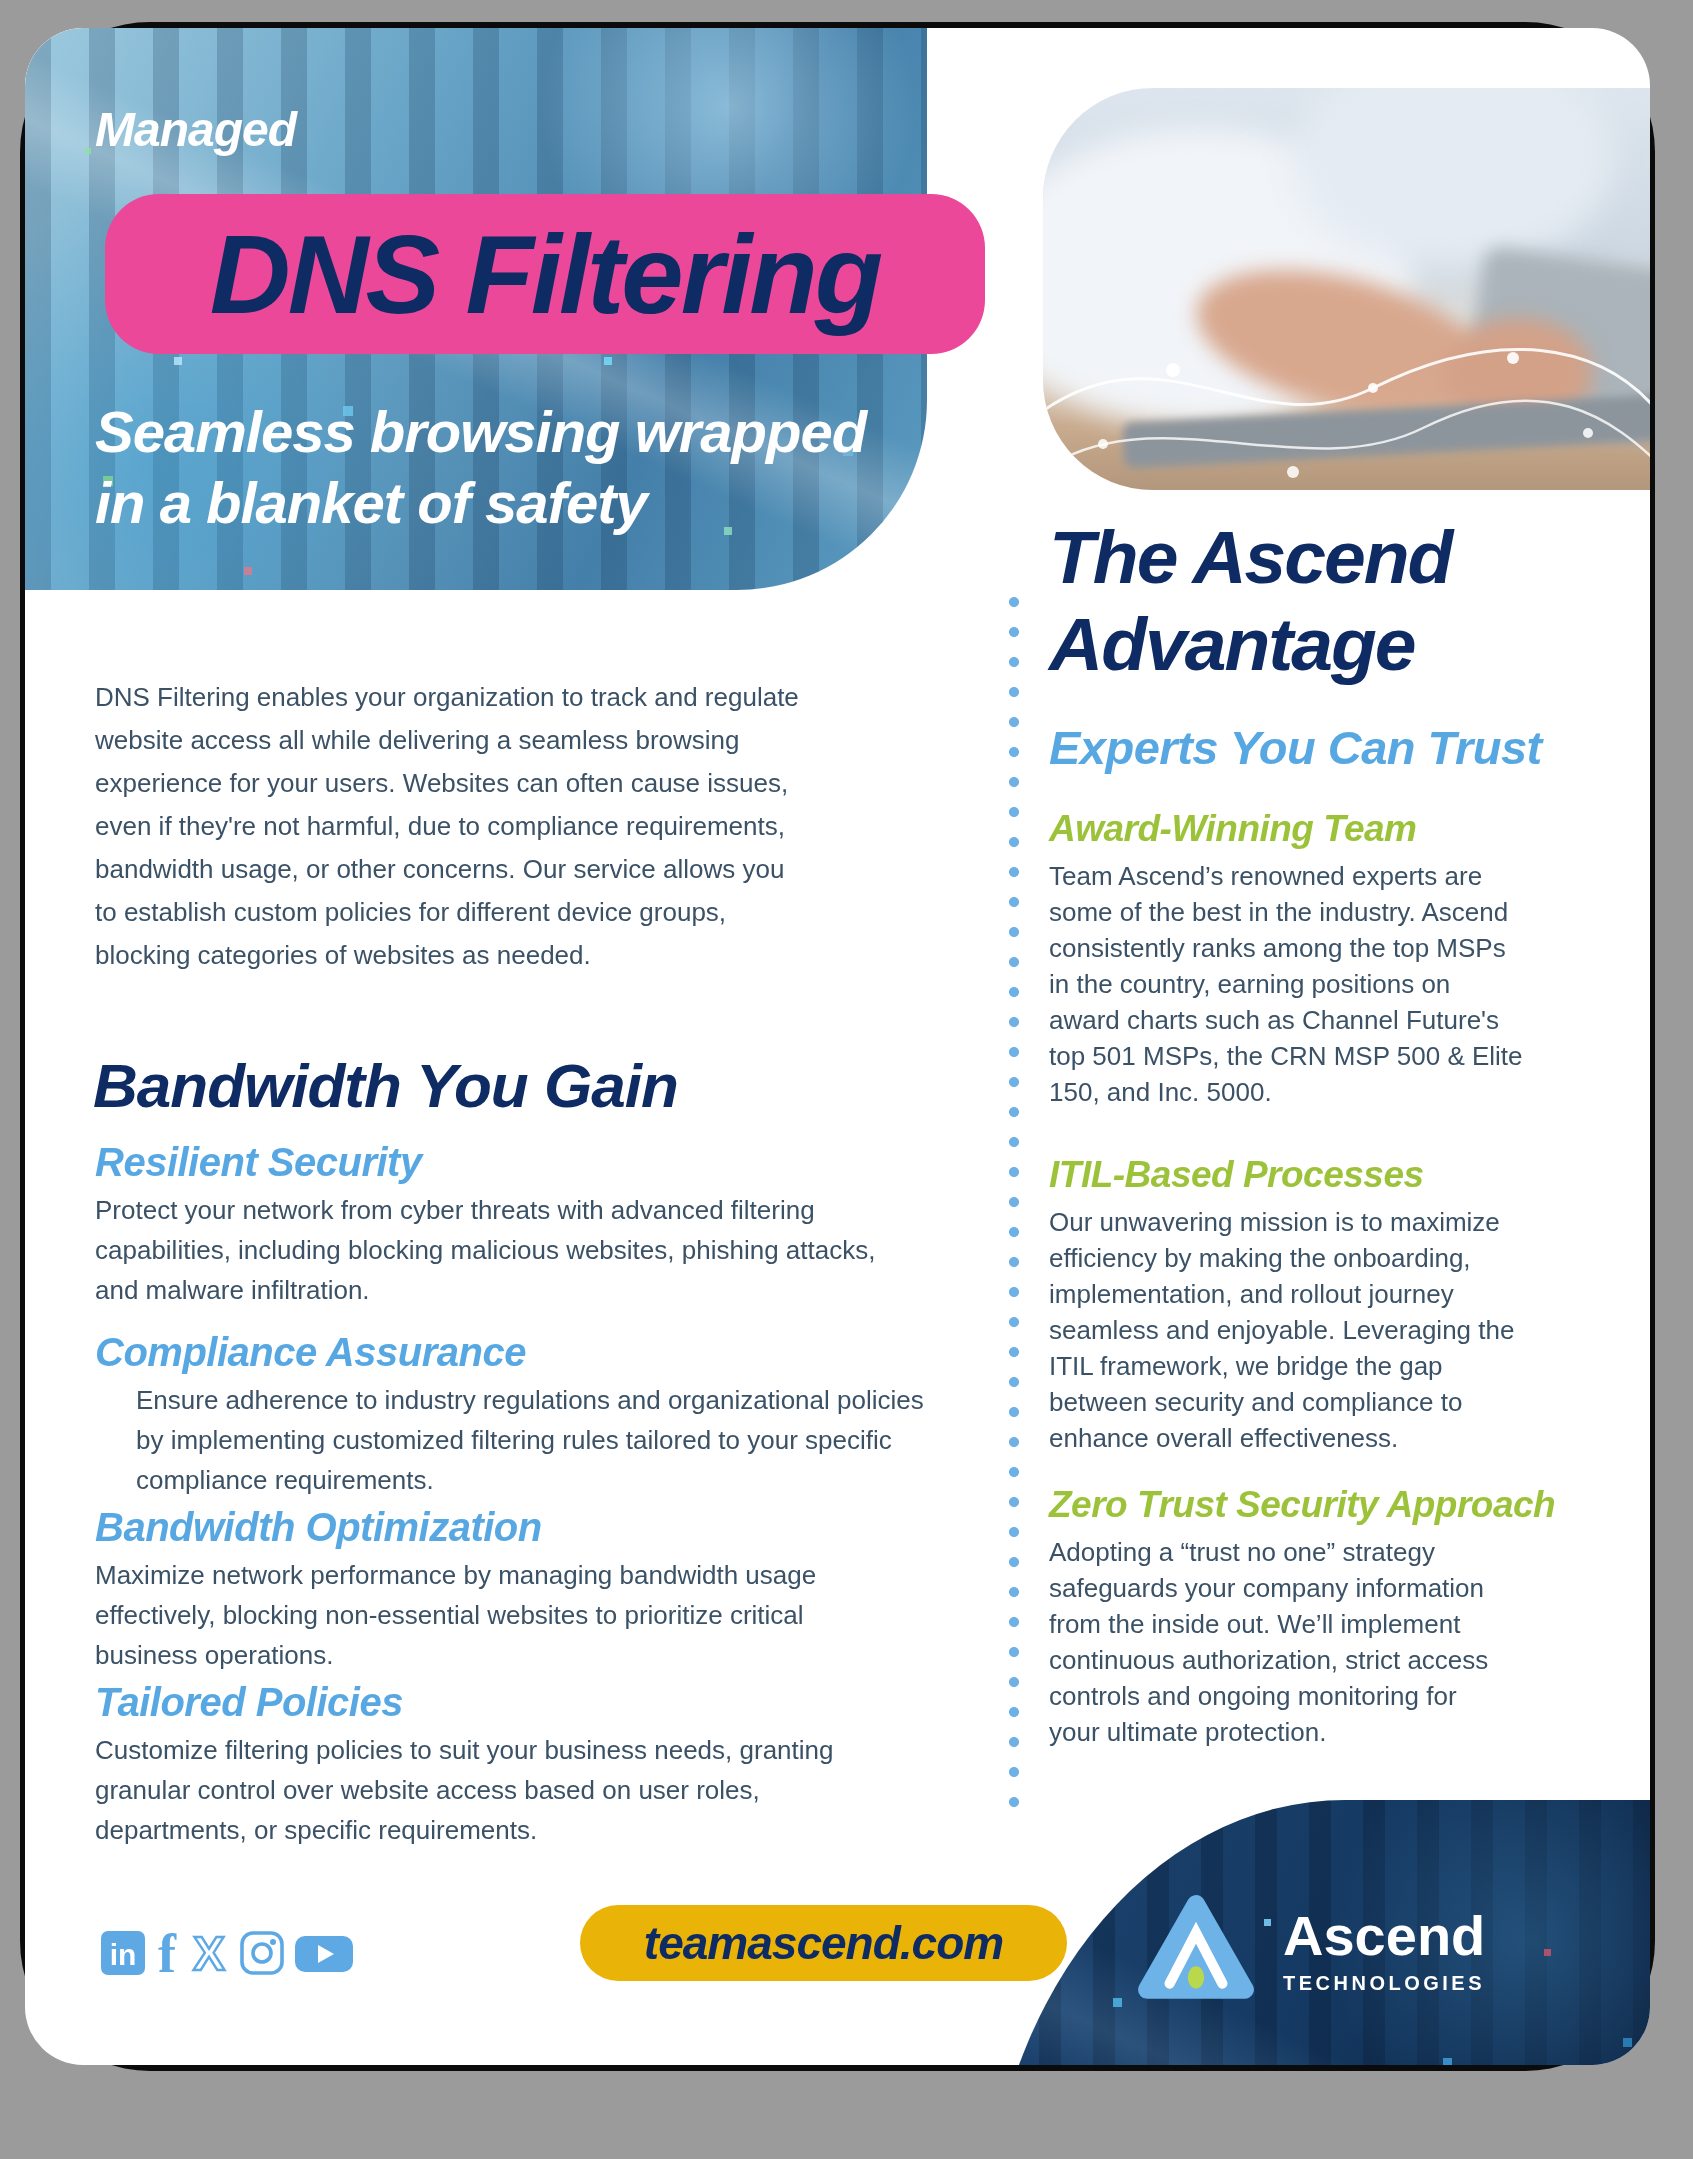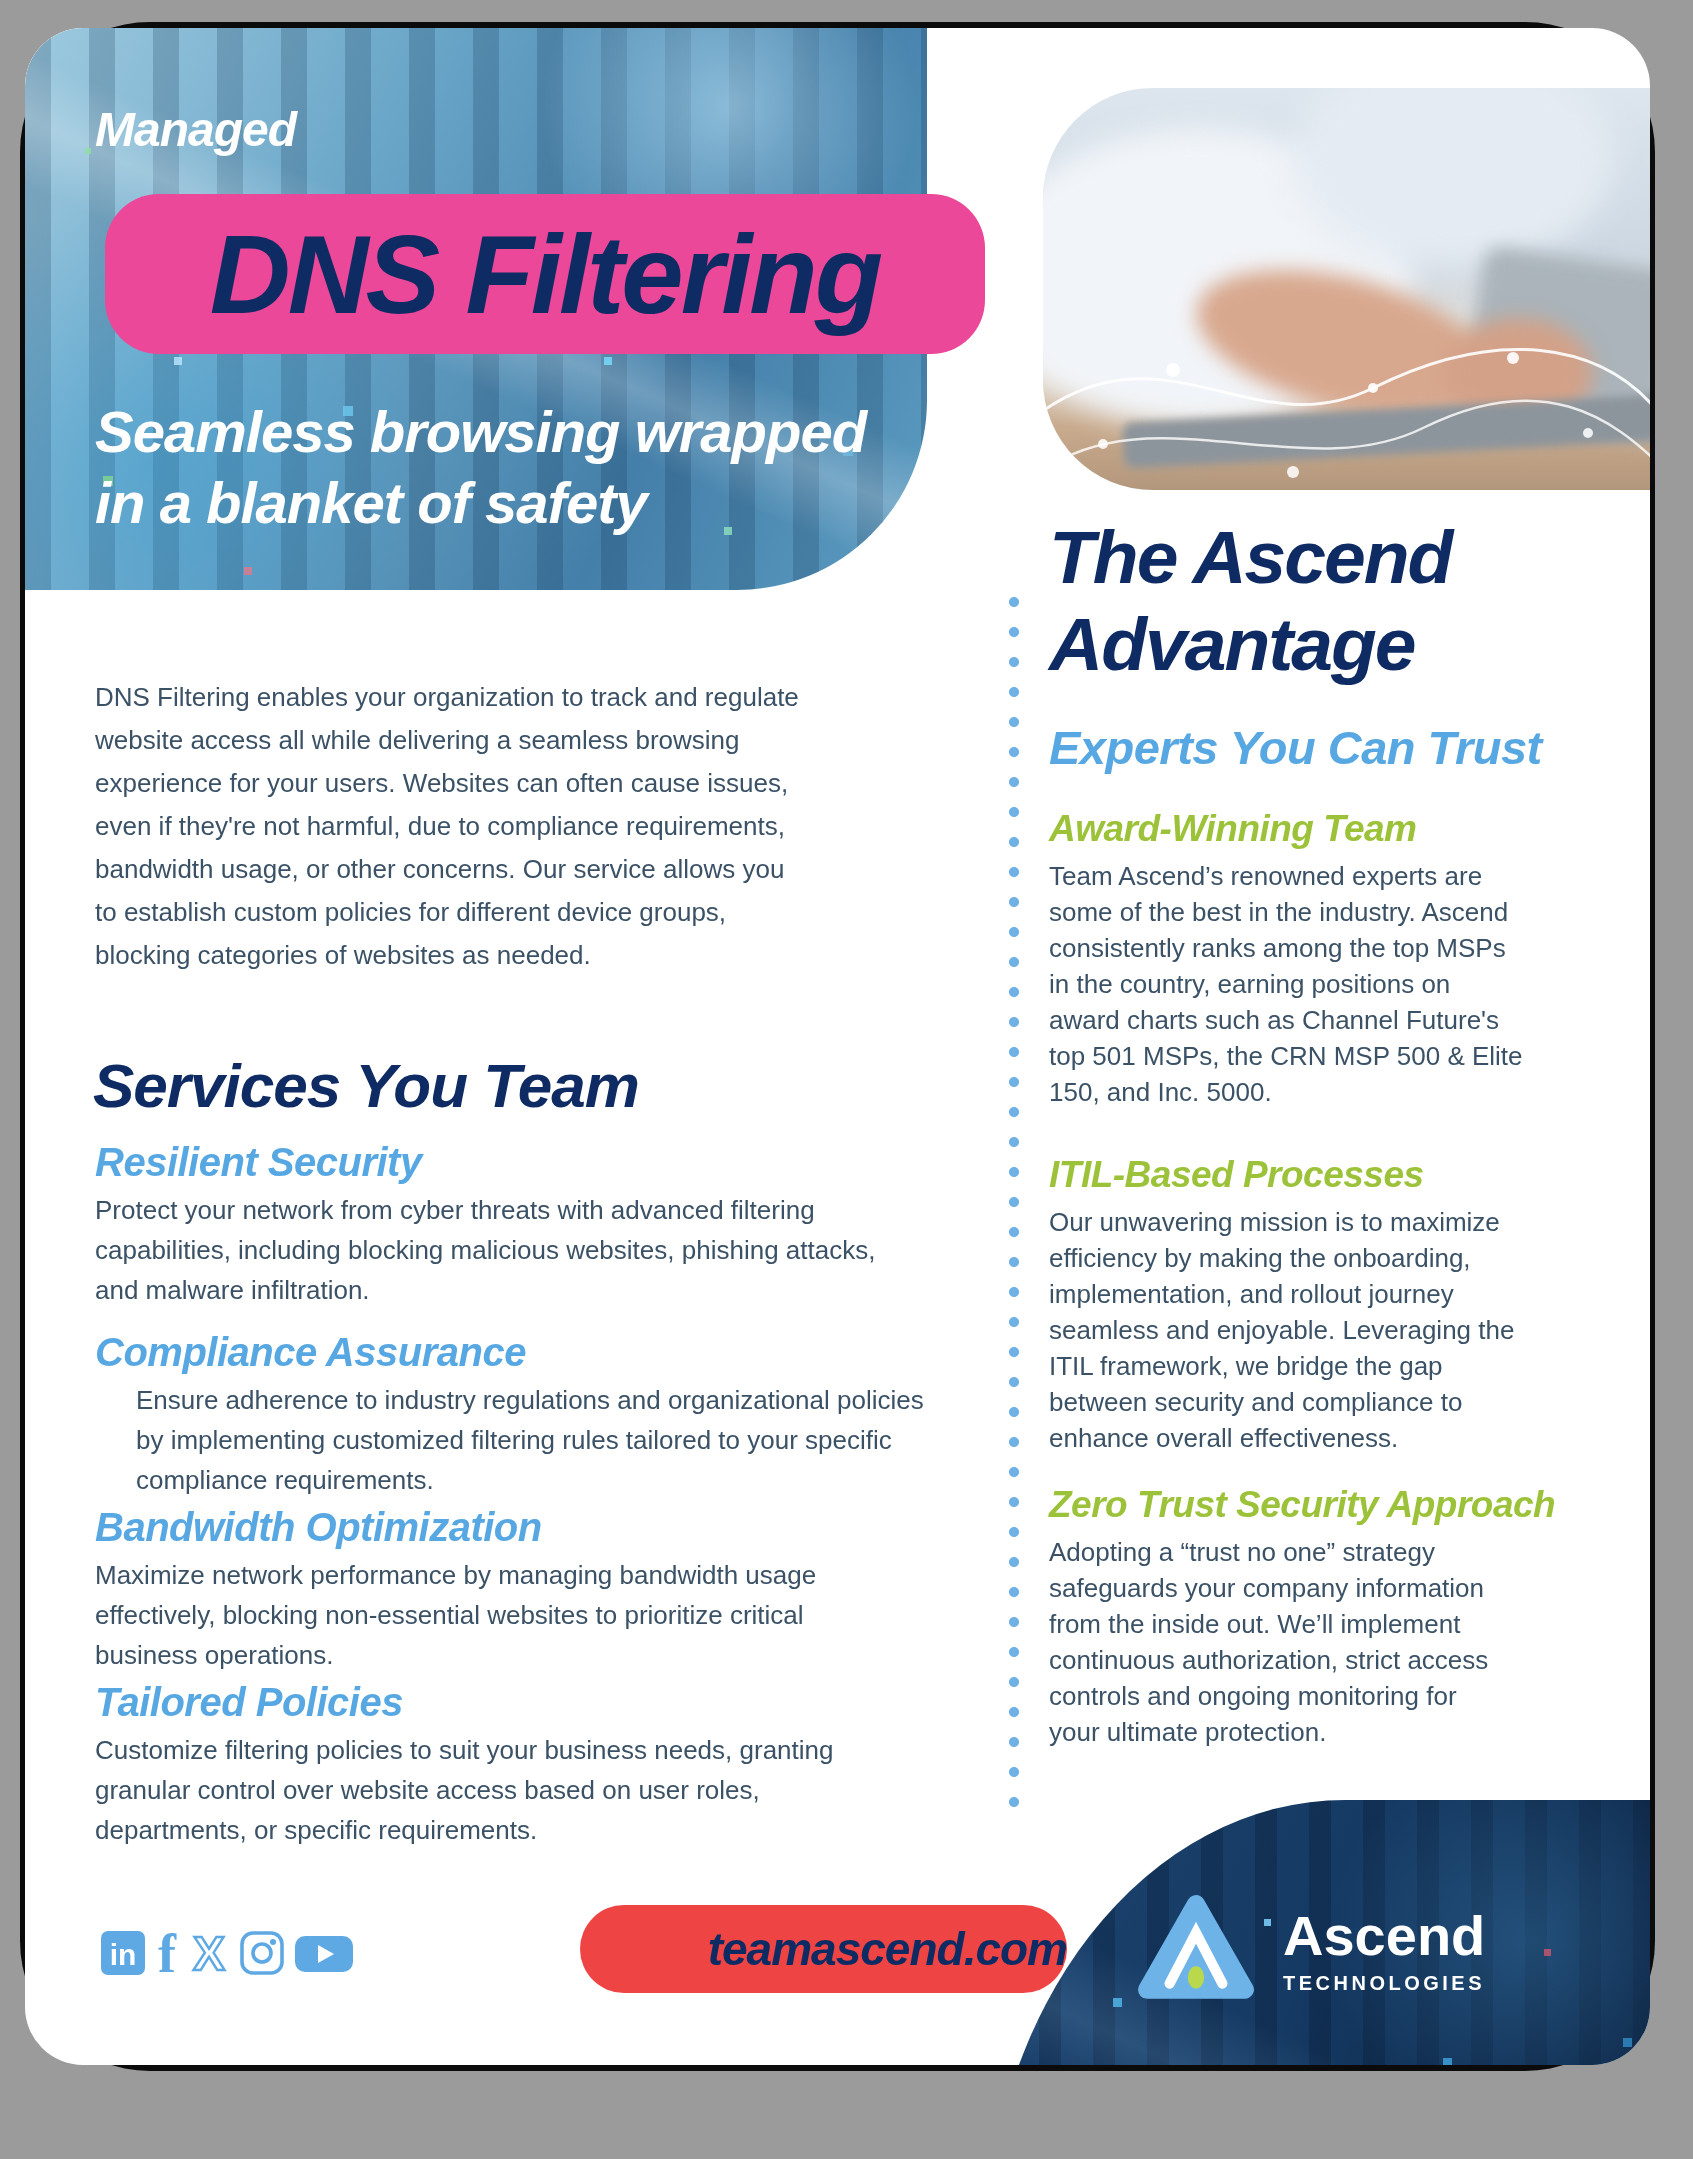--- a/index.html
+++ b/index.html
@@ -77,22 +77,22 @@
      font-style:italic;letter-spacing:-0.5px;}
   .adv-b{position:absolute;left:1024px;color:#3a5166;font-size:26px;line-height:36px;
      white-space:pre-line;width:560px;}
   .at1{top:780px;} .ab1{top:830px;}
   .at2{top:1126px;} .ab2{top:1176px;}
   .at3{top:1456px;} .ab3{top:1506px;}
 
   
   .social{position:absolute;left:74px;top:1900px;display:flex;align-items:center;gap:7px;height:50px;}
   .social svg{display:block;}
-  .site-pill{position:absolute;left:555px;top:1877px;width:487px;height:88px;border-radius:44px;
-     background:#ef4444;display:flex;align-items:center;justify-content:flex-end;}
+  .site-pill{position:absolute;left:555px;top:1877px;width:487px;height:76px;border-radius:44px;
+     background:#eab308;display:flex;align-items:center;justify-content:center;}
   .site-pill span{color:#0f2b63;font-size:46px;font-weight:bold;font-style:italic;letter-spacing:-1px;}
   .footer-photo{position:absolute;left:960px;top:1772px;width:665px;height:700px;
      border-top-left-radius:360px 460px;overflow:hidden;
      background:
        radial-gradient(circle at 82% 20%, rgba(90,180,240,.25), transparent 26%),
        radial-gradient(circle at 30% 80%, rgba(60,160,230,.22), transparent 30%),
        linear-gradient(25deg, transparent 45%, rgba(160,210,245,.14) 52%, transparent 60%),
        repeating-linear-gradient(90deg, rgba(6,20,42,.28) 0 22px, rgba(6,20,42,0) 22px 54px),
        linear-gradient(115deg,#1d4470 0%,#153a63 40%,#0d2647 78%,#16395f 100%);}
   .f-bokeh{position:absolute;left:40px;top:60px;width:5px;height:5px;background:#58c8f2;opacity:.85;
@@ -140,21 +140,21 @@
     </div>
 
     <div class="intro">DNS Filtering enables your organization to track and regulate
 website access all while delivering a seamless browsing
 experience for your users. Websites can often cause issues,
 even if they're not harmful, due to compliance requirements,
 bandwidth usage, or other concerns. Our service allows you
 to establish custom policies for different device groups,
 blocking categories of websites as needed.</div>
 
-    <div class="svc-heading">Services You Team</div>
+    <div class="svc-heading">Bandwidth You Gain</div>
     <div class="svc-title t1">Resilient Security</div>
     <div class="svc-body b1">Protect your network from cyber threats with advanced filtering
 capabilities, including blocking malicious websites, phishing attacks,
 and malware infiltration.</div>
     <div class="svc-title t2">Compliance Assurance</div>
     <div class="svc-body b2">Ensure adherence to industry regulations and organizational policies
 by implementing customized filtering rules tailored to your specific
 compliance requirements.</div>
     <div class="svc-title t3">Bandwidth Optimization</div>
     <div class="svc-body b3">Maximize network performance by managing bandwidth usage

